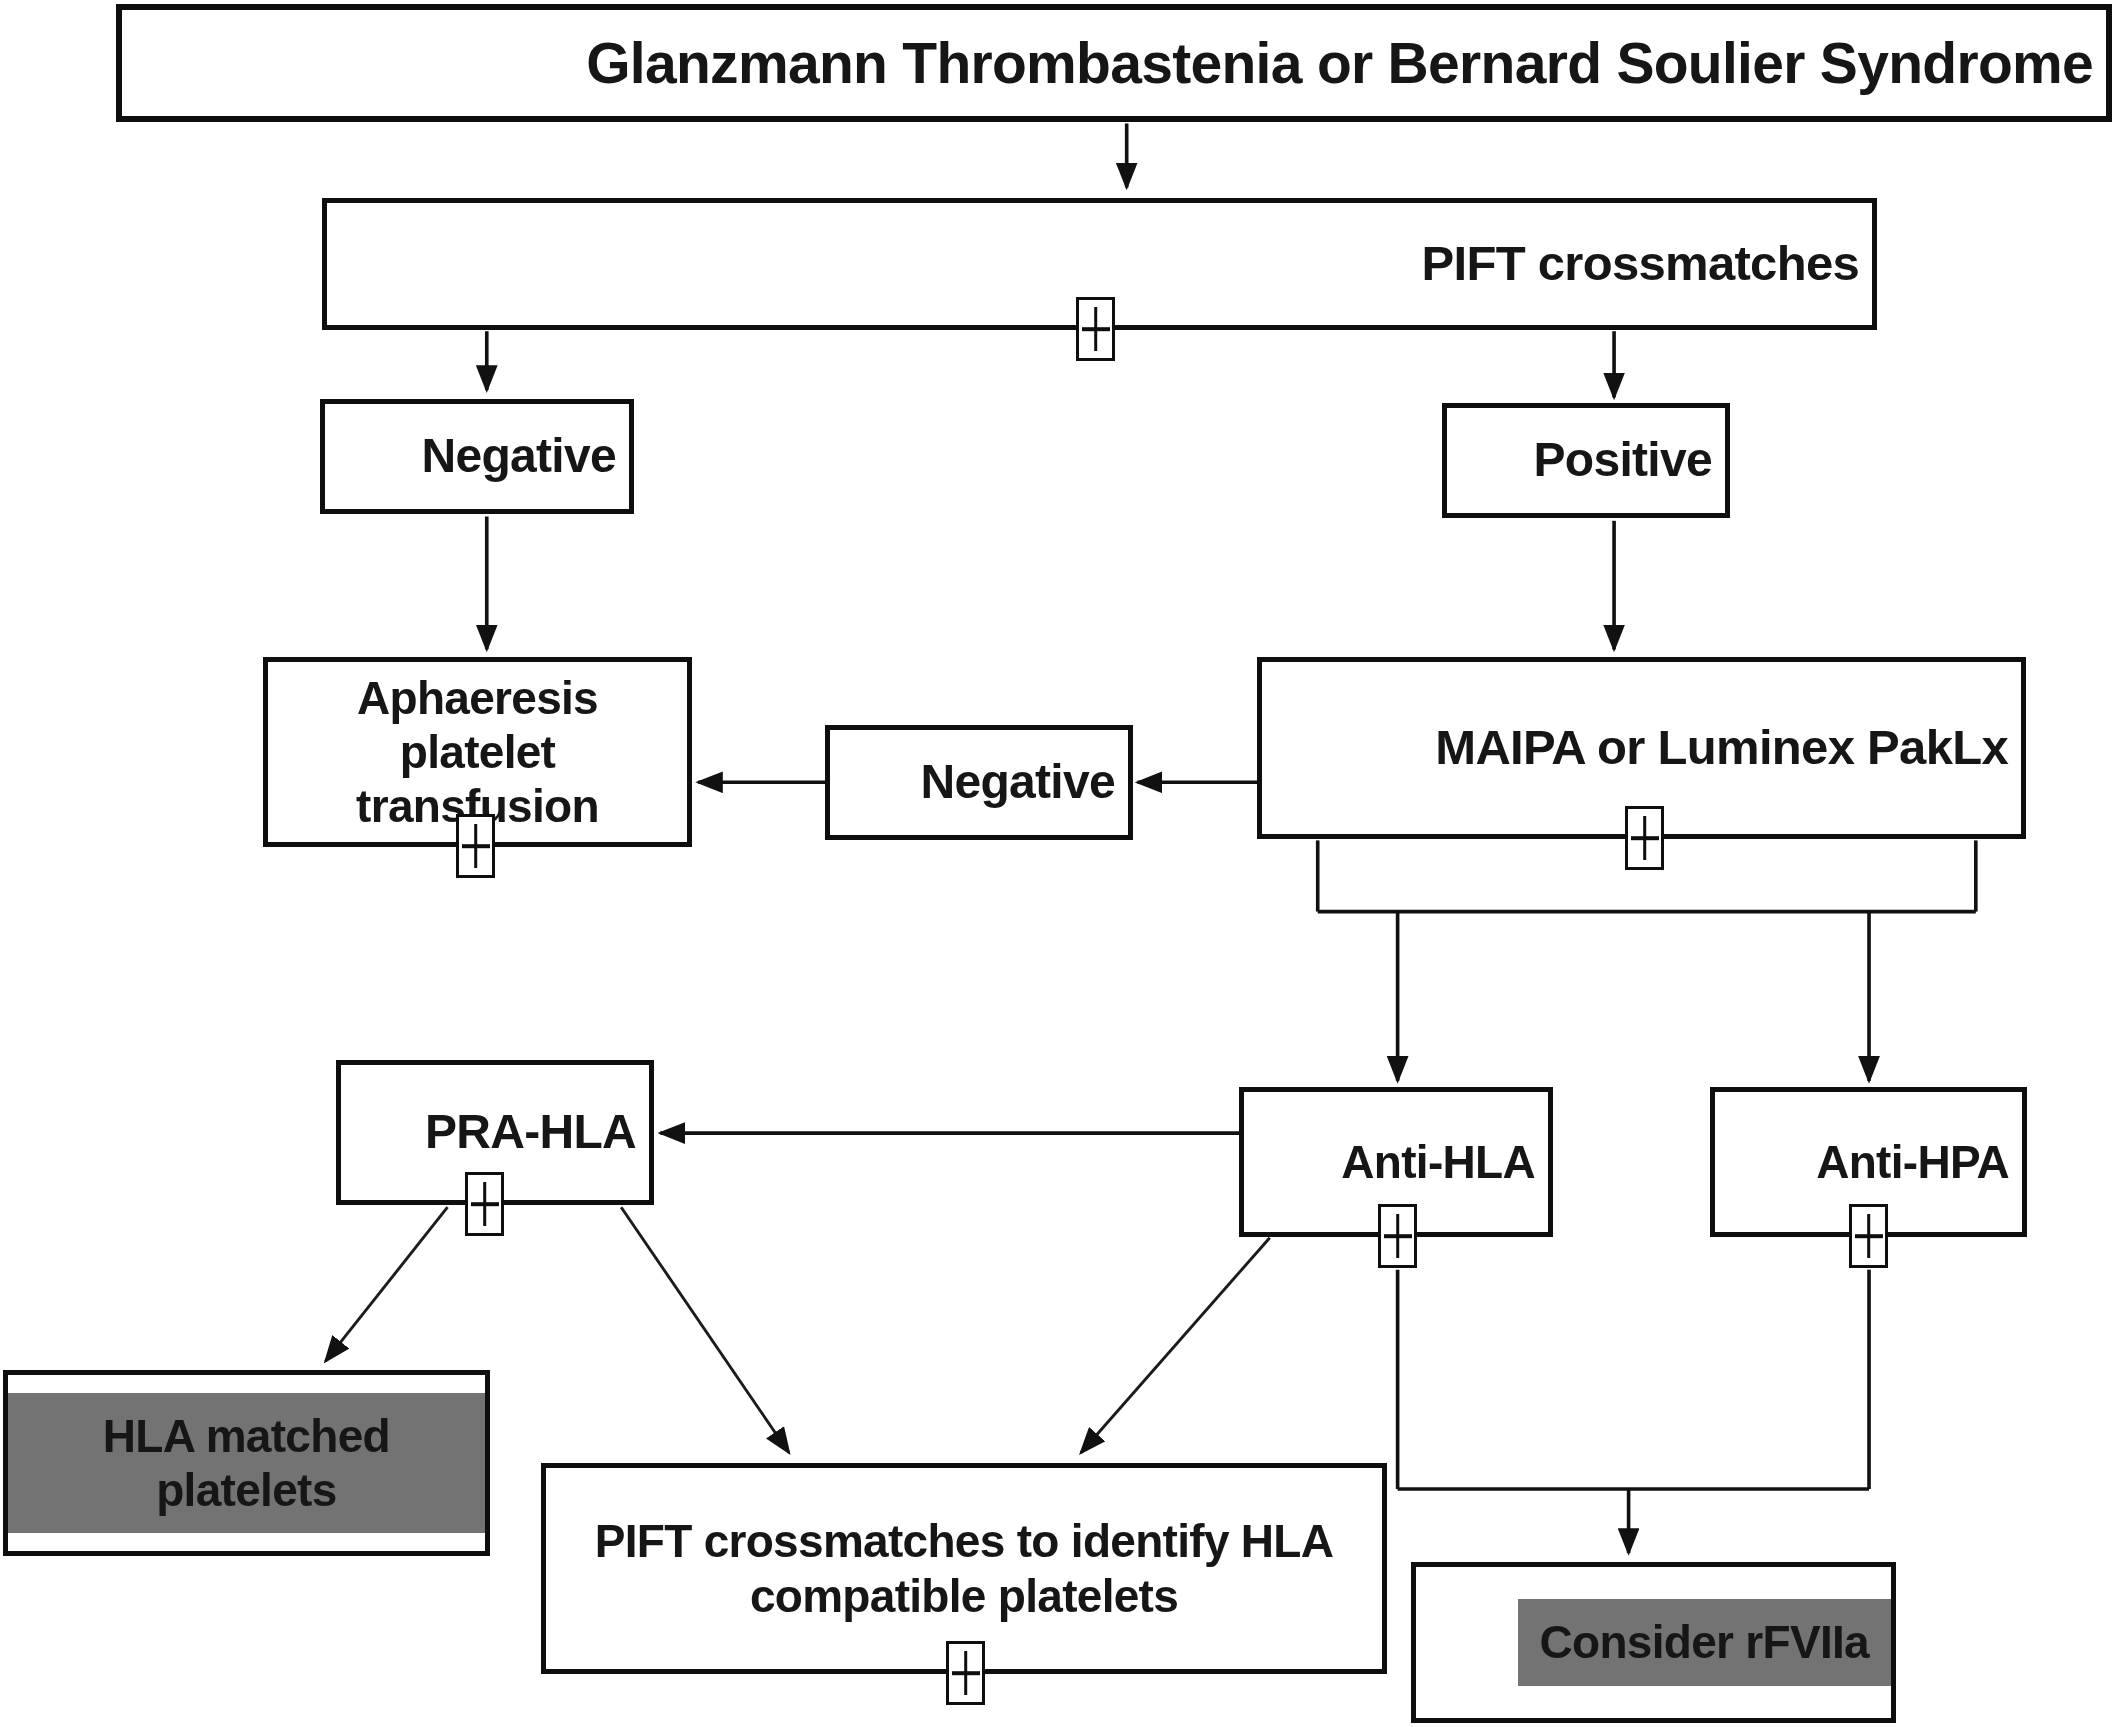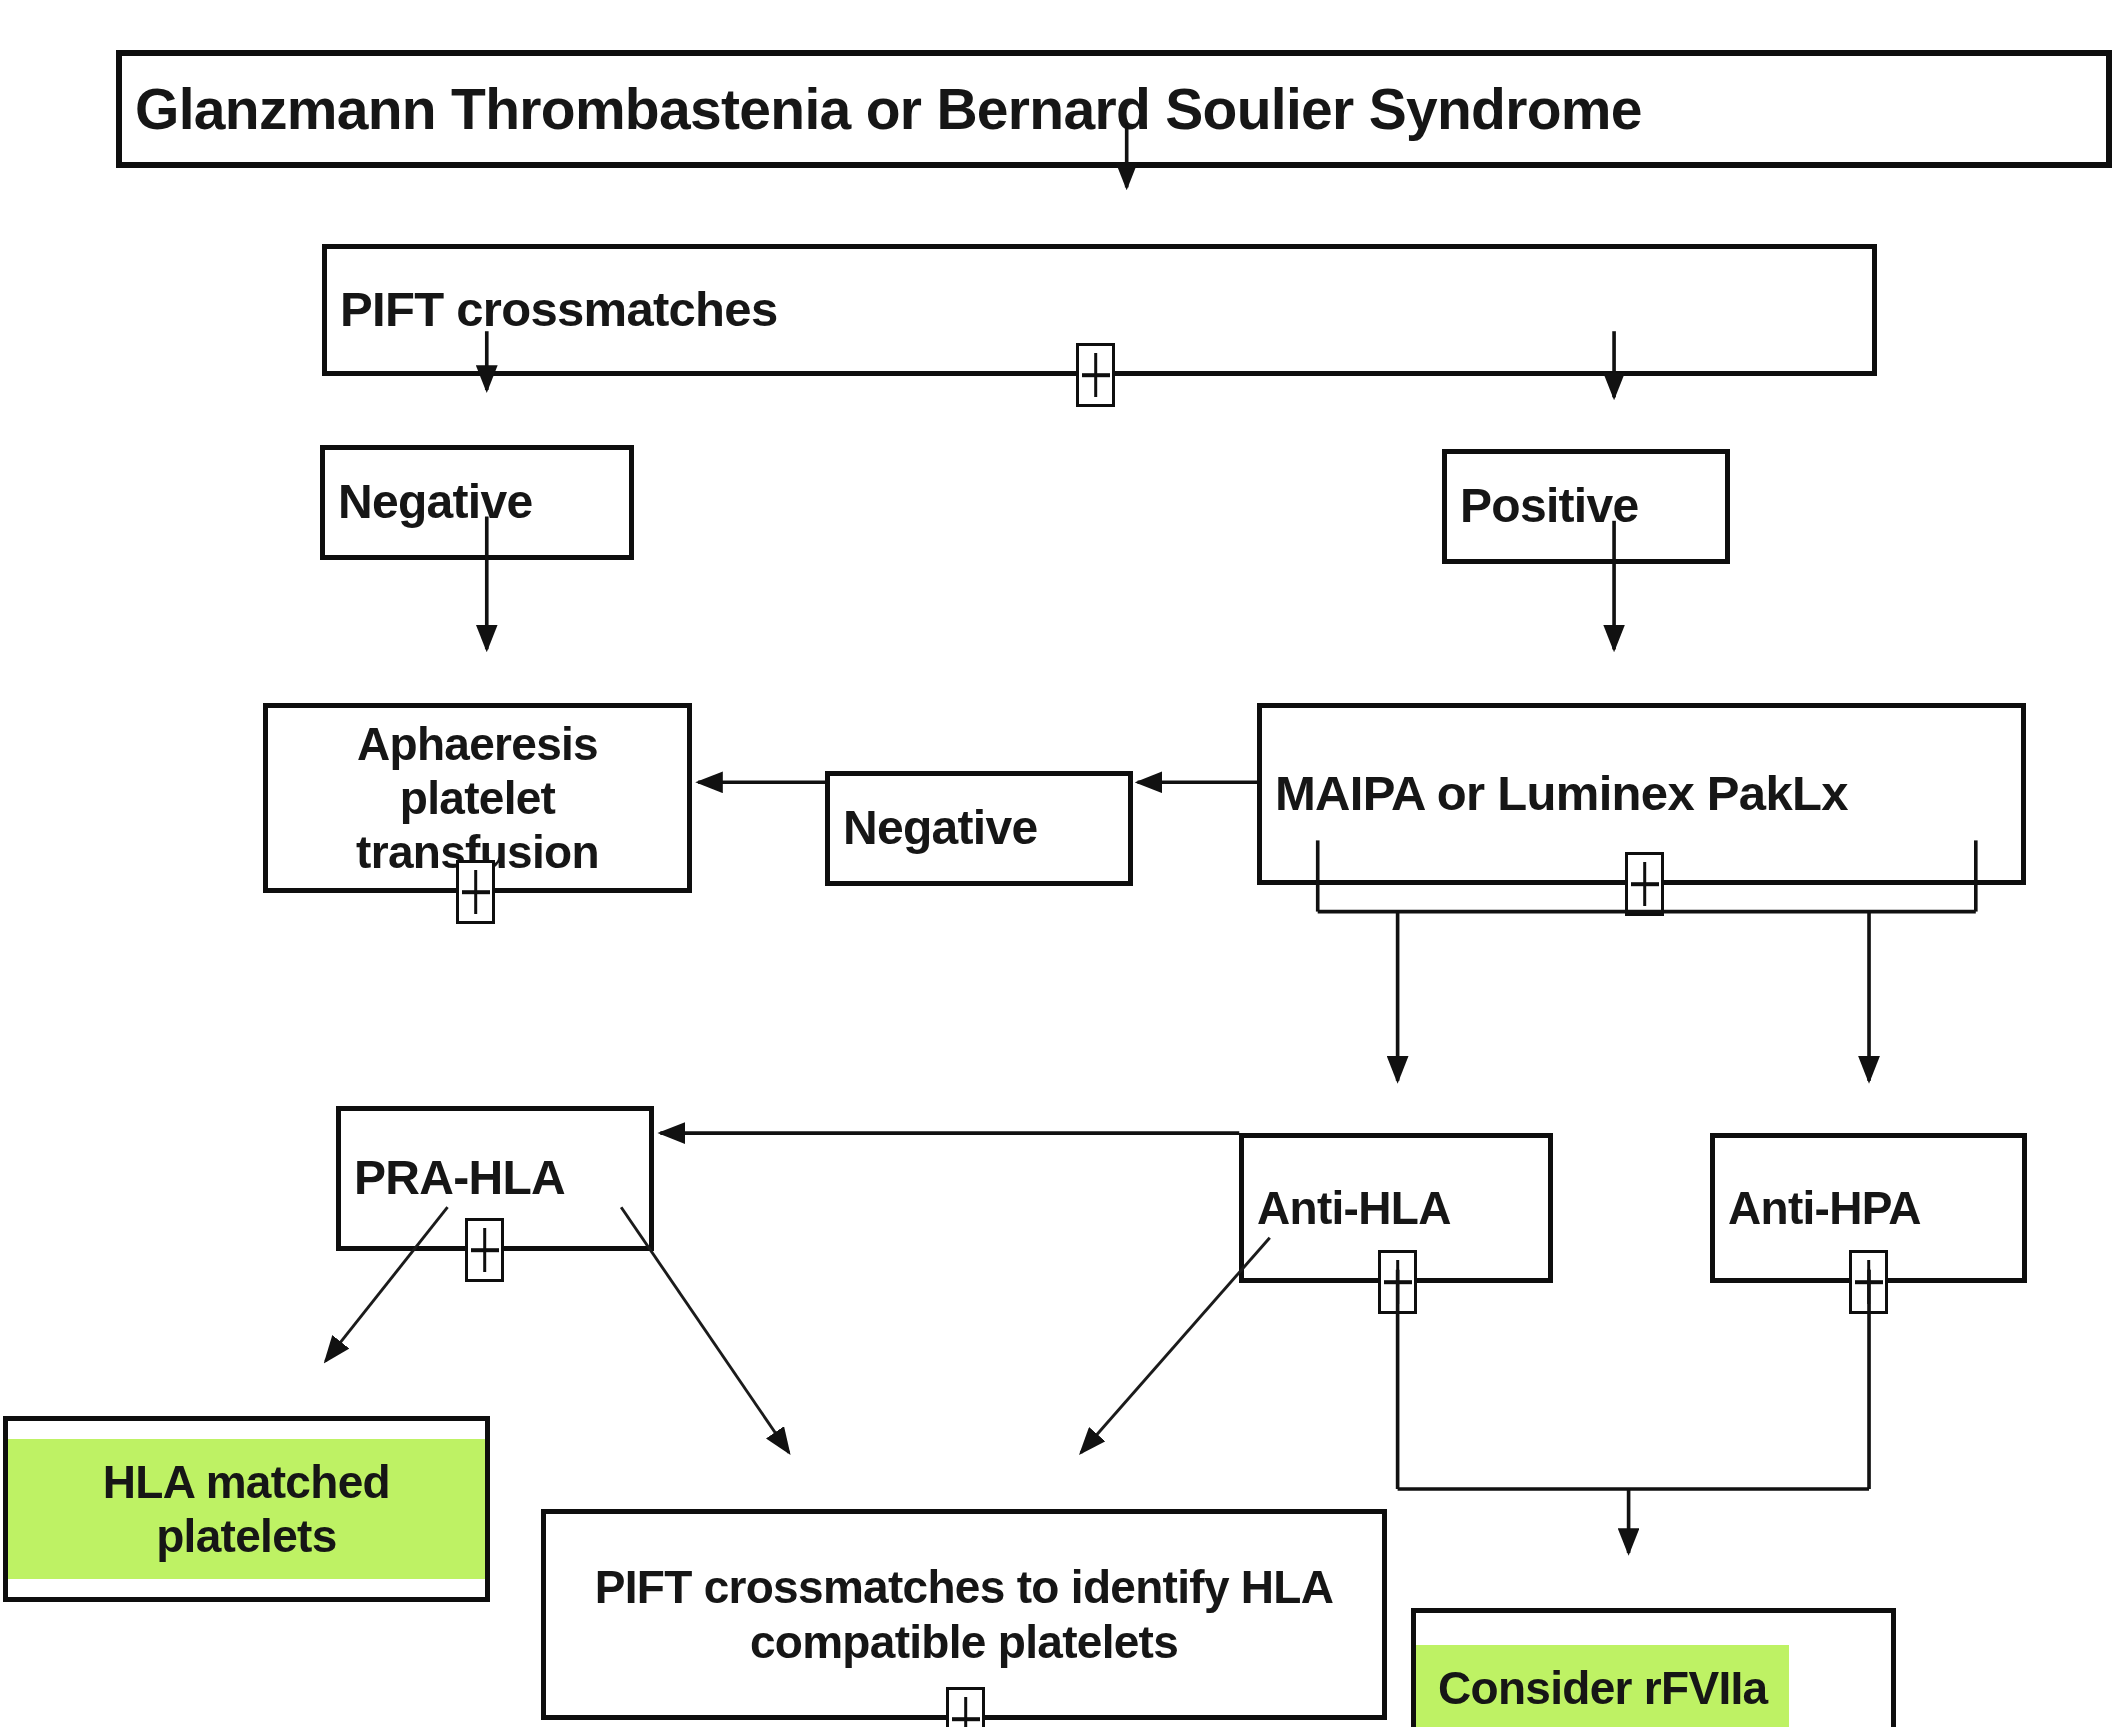--- a/index.html
+++ b/index.html
@@ -5,25 +5,25 @@
   html,body{margin:0;padding:0;background:#ffffff;}
   body{
     width:2119px;height:1728px;position:relative;overflow:hidden;
     font-family:"Liberation Sans","DejaVu Sans",sans-serif;
     font-weight:bold;color:#161616;
   }
   .stage{position:absolute;left:0;top:0;width:2119px;height:1728px;}
   svg.wires{position:absolute;left:0;top:0;z-index:3;pointer-events:none;}
   .node{
     position:absolute;box-sizing:border-box;background:#ffffff;
-    border:5.1px solid #0e0e0e;display:flex;align-items:center;justify-content:flex-start;
-    text-align:center;z-index:2;letter-spacing:-0.7px;line-height:1.18;margin-top:46px;
+    border:5.1px solid #0e0e0e;display:flex;align-items:center;justify-content:flex-end;
+    text-align:center;z-index:2;letter-spacing:-0.7px;line-height:1.18;
   }
   .node .lbl{display:block;padding:2.9px 13px;}
-  .node .hl{background:#bef264;padding:16px 22px;}
+  .node .hl{background:#737373;padding:16px 22px;}
   .plus{
     position:absolute;width:39px;height:64px;box-sizing:border-box;
     background:#ffffff;border:3.6px solid #0e0e0e;bottom:-36px;z-index:5;
   }
   .plus::before{
     content:"";position:absolute;left:50%;top:50%;transform:translate(-50%,-50%);
     width:3.6px;height:44px;background:#0e0e0e;
   }
   .plus::after{
     content:"";position:absolute;left:50%;top:50%;transform:translate(-50%,-50%);

